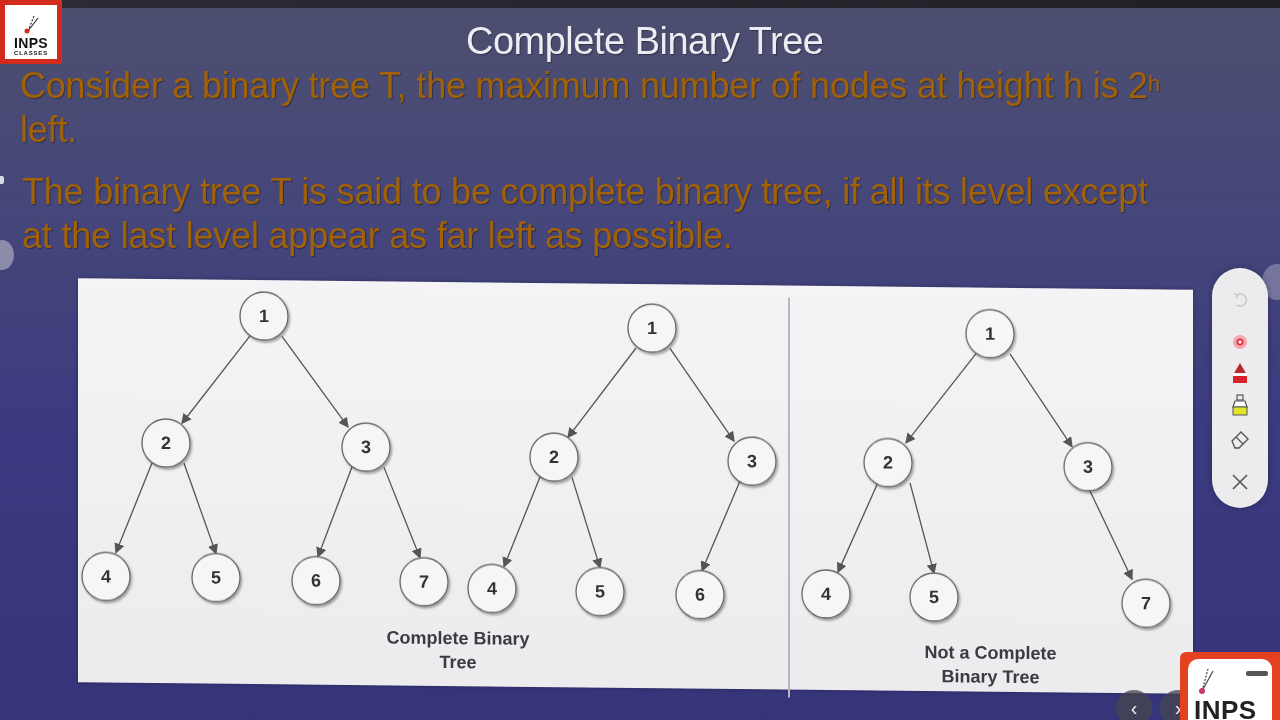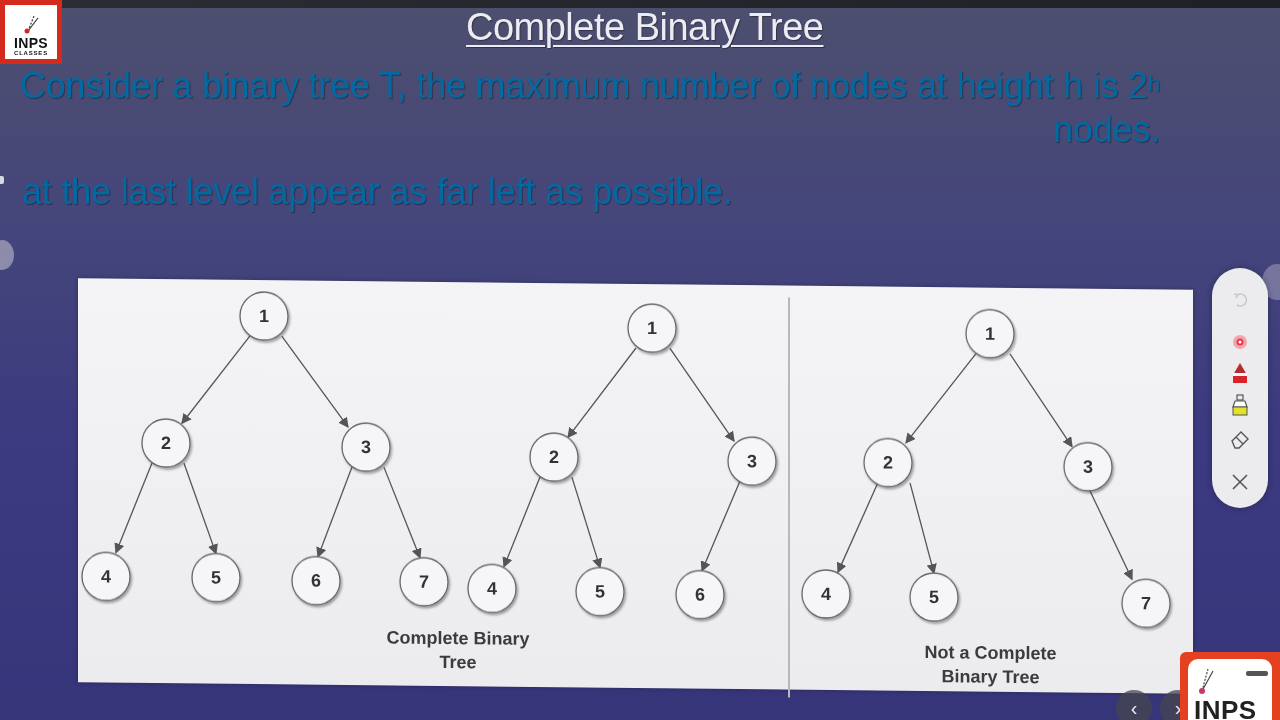--- a/index.html
+++ b/index.html
@@ -21,30 +21,30 @@
   .logo-inner {
     width: 100%; height: 100%; background: #fff;
     display: flex; flex-direction: column; align-items: center; justify-content: flex-end;
     padding-bottom: 3px;
   }
   .logo-inner .pen { width: 22px; height: 22px; margin-bottom: 1px; }
   .logo-title { font-weight: bold; font-size: 14px; color: #111; line-height: 14px; letter-spacing: 0.3px; }
   .logo-sub { font-weight: bold; font-size: 6px; color: #111; letter-spacing: 0.8px; }
 
   .slide-title {
-    position: absolute; left: 466px; top: 6px;
-    font-size: 38px; color: #ececf2; text-decoration: underline;
+    position: absolute; left: 466px; top: 20px;
+    font-size: 38px; color: #ececf2; 
     text-underline-offset: 5px; text-decoration-thickness: 2px;
     letter-spacing: -0.5px;
     text-shadow: 1px 1px 1px rgba(0,0,0,0.35);
   }
   .para {
-    position: absolute; font-size: 36px; line-height: 44px; color: #0369a1;
+    position: absolute; font-size: 36px; line-height: 44px; color: #a16207;
     text-shadow: 1px 1px 1px rgba(0,0,0,0.35);
-    letter-spacing: -0.2px; white-space: nowrap; text-align: right;
+    letter-spacing: -0.2px; white-space: nowrap;
   }
   .para1 { left: 20px; top: 64px; }
   .para2 { left: 22px; top: 170px; }
   .para sup { font-size: 22px; vertical-align: top; position: relative; top: -2px; }
   .bullet-dot { position: absolute; left: -2px; top: 176px; width: 6px; height: 8px; background: #d9d9e2; border-radius: 2px; }
   .side-circle-left {
     position: absolute; left: -10px; top: 240px; width: 24px; height: 30px;
     background: rgba(200,200,210,0.55); border-radius: 50%;
   }
   .side-circle-right {
@@ -110,25 +110,26 @@
     </svg>
     <div class="logo-title">INPS</div>
     <div class="logo-sub">CLASSES</div>
   </div>
 </div>
 
 <div class="slide-title">Complete Binary Tree</div>
 
 <div class="para para1">
   <div><span>Consider a binary tree T, the maximum number of nodes at height h is 2</span><sup>h</sup></div>
-  <div>nodes.</div>
+  <div>left.</div>
 </div>
 
 <div class="bullet-dot"></div>
 <div class="para para2">
+  <div>The binary tree T is said to be complete binary tree, if all its level except</div>
   <div>at the last level appear as far left as possible.</div>
 </div>
 
 <div class="side-circle-left"></div>
 <div class="side-circle-right"></div>
 
 <div class="figure-panel">
   <svg class="tree-svg" viewBox="0 0 1115 404">
     <defs>
       <marker id="arr" markerWidth="8" markerHeight="8" refX="7" refY="4" orient="auto">

